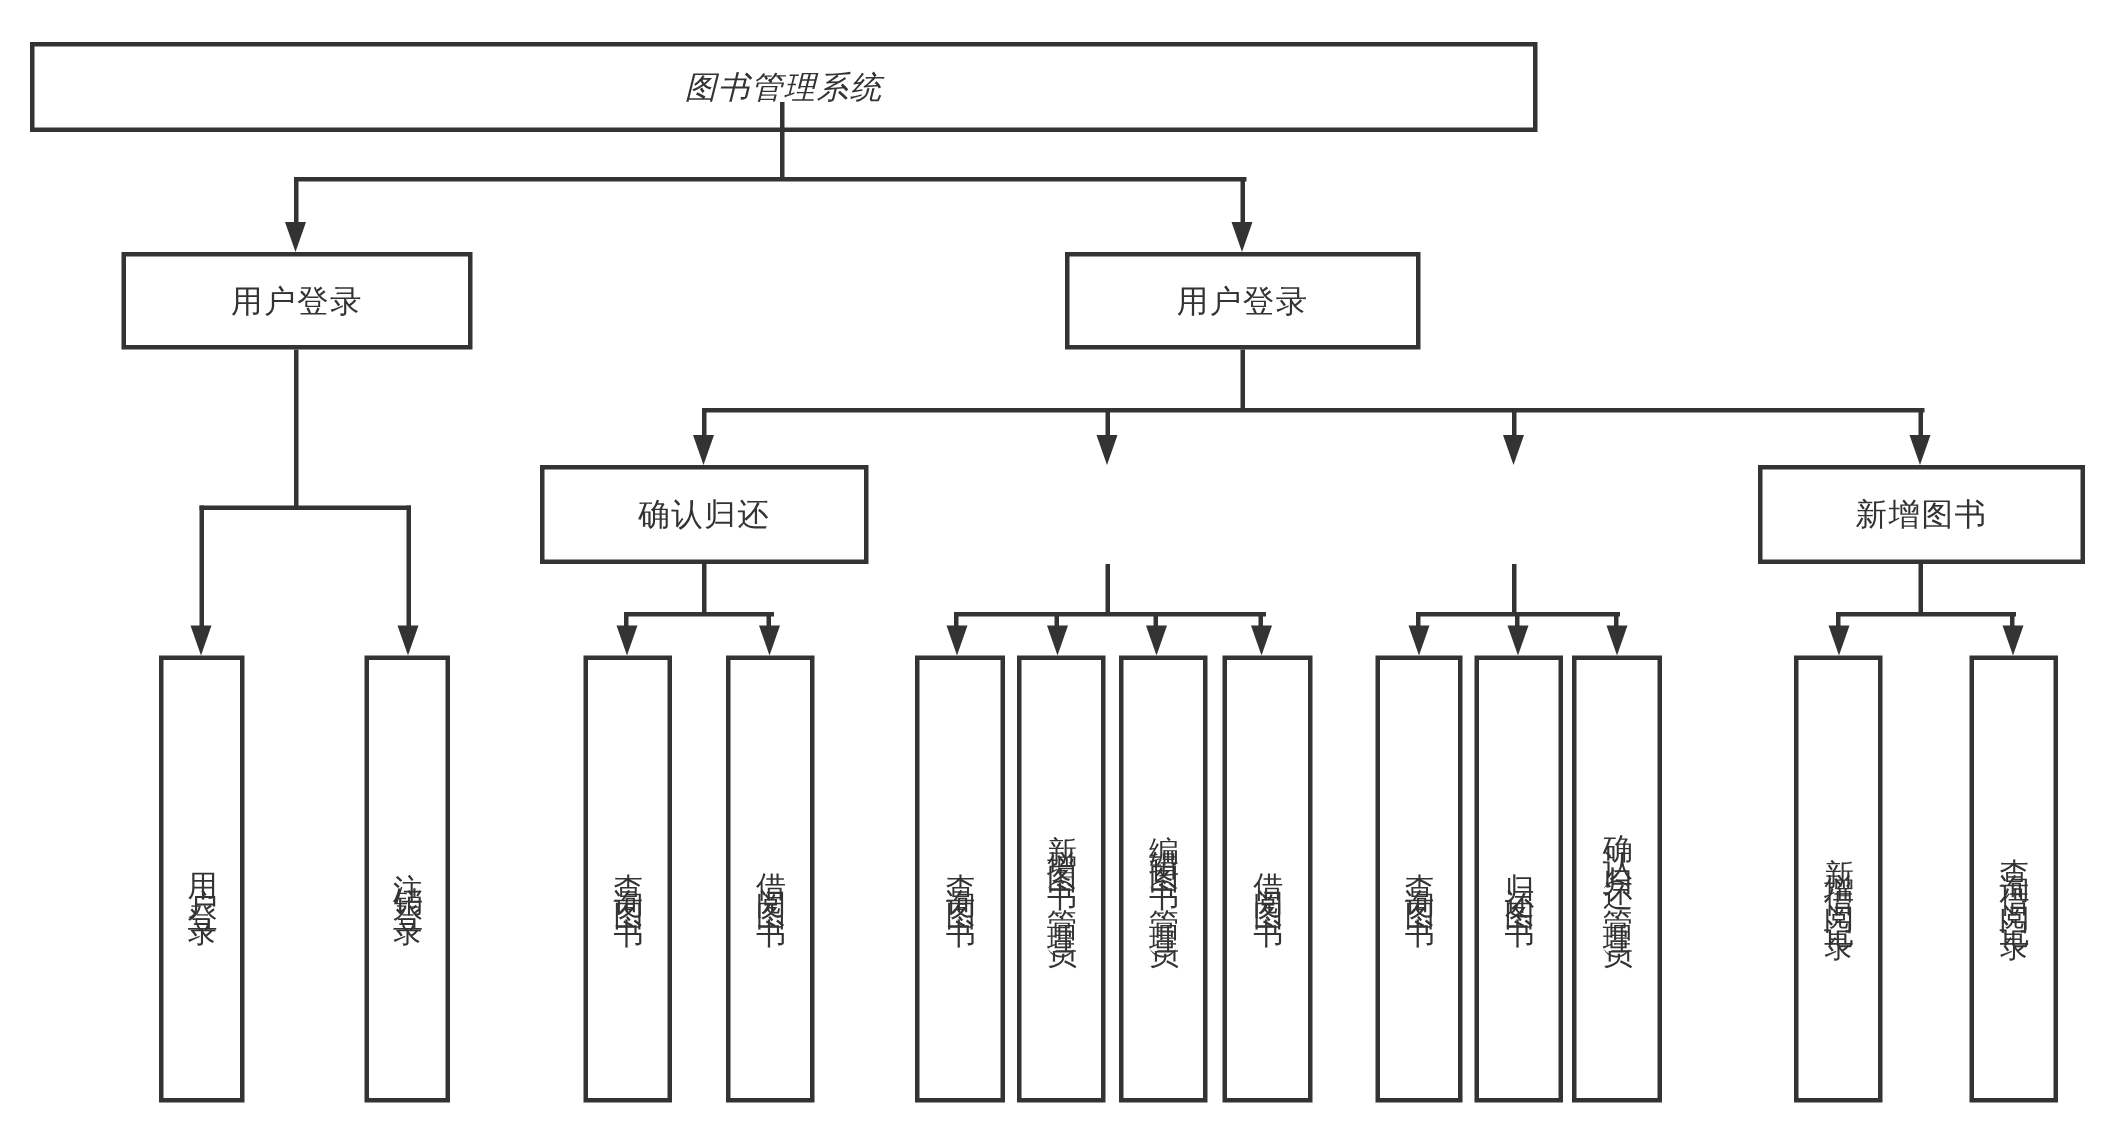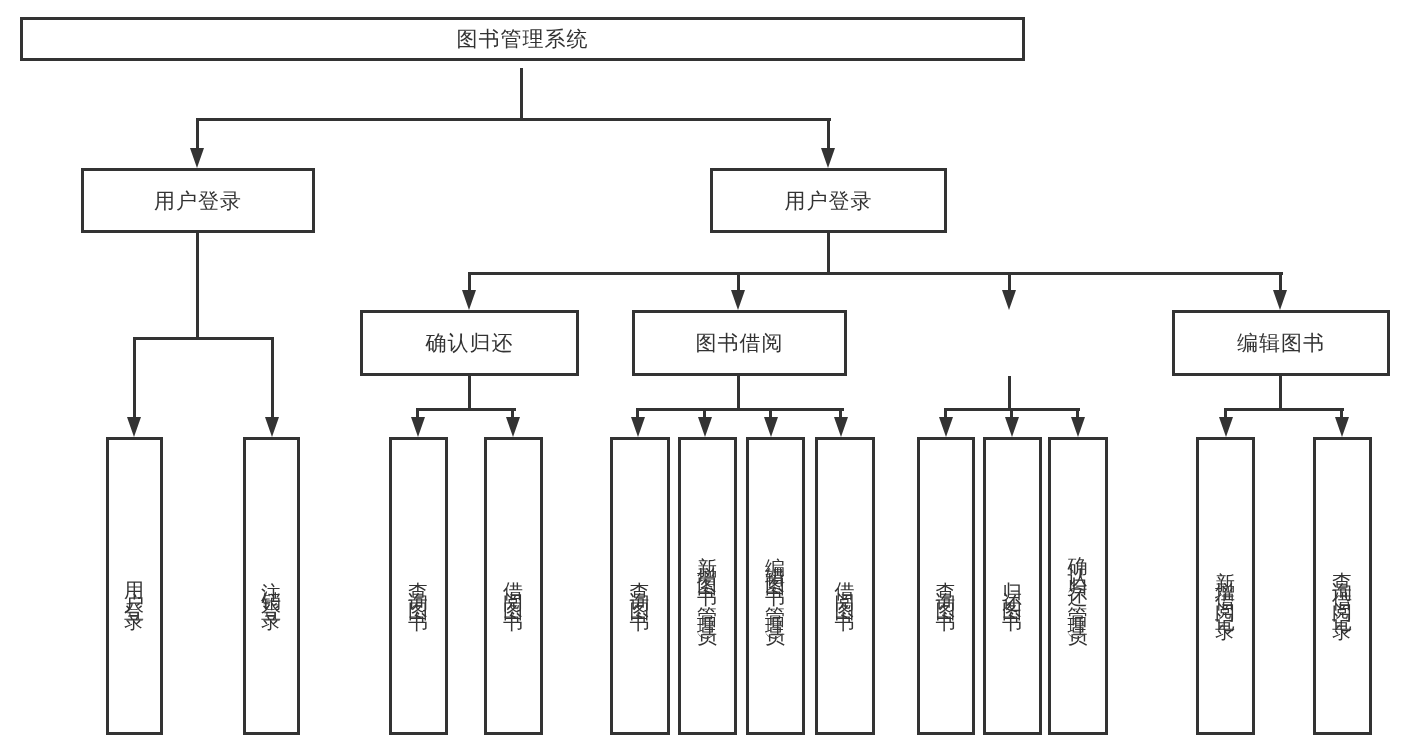--- a/index.html
+++ b/index.html
@@ -32,21 +32,21 @@
     position:absolute; left:1185px; top:714px; width:215px;
     font-size:17px; color:#c4c6ca; letter-spacing:0.5px;
     mix-blend-mode:multiply; text-align:right; white-space:nowrap;
   }
 </style>
 </head>
 <body>
 
 <div class="canvas">
 
-  <div class="hbox" style="left:20px; top:17px; width:1005px; height:44px;">
+  <div class="hbox" style="left:20px; top:28px; width:1005px; height:60px;font-style:italic;">
     <span>图书管理系统</span>
   </div>
 
   <div class="line" style="left:520px; top:68px; width:3px; height:52px;"></div>
   <div class="line" style="left:196px; top:118px; width:635px; height:3px;"></div>
   <div class="line" style="left:196px; top:118px; width:3px; height:34px;"></div>
   <div class="arrow" style="left:190px; top:148px;"></div>
   <div class="line" style="left:827px; top:118px; width:3px; height:34px;"></div>
   <div class="arrow" style="left:821px; top:148px;"></div>
 
@@ -71,25 +71,22 @@
   <div class="line" style="left:737px; top:272px; width:3px; height:22px;"></div>
   <div class="arrow" style="left:731px; top:290px;"></div>
   <div class="line" style="left:1008px; top:272px; width:3px; height:22px;"></div>
   <div class="arrow" style="left:1002px; top:290px;"></div>
   <div class="line" style="left:1279px; top:272px; width:3px; height:22px;"></div>
   <div class="arrow" style="left:1273px; top:290px;"></div>
 
   <div class="hbox" style="left:360px; top:310px; width:219px; height:66px;">
     <span>确认归还</span>
   </div>
-  <div class="hbox" style="left:632px; top:310px; width:215px; height:66px;">
-    <span>图书借阅</span>
-  </div>
   <div class="hbox" style="left:1172px; top:310px; width:218px; height:66px;">
-    <span>编辑图书</span>
+    <span>新增图书</span>
   </div>
 
   <div class="line" style="left:468px; top:376px; width:3px; height:34px;"></div>
   <div class="line" style="left:417px; top:408px; width:99px; height:3px;"></div>
   <div class="line" style="left:416px; top:408px; width:3px; height:12px;"></div>
   <div class="arrow" style="left:411px; top:417px;"></div>
   <div class="line" style="left:511px; top:408px; width:3px; height:12px;"></div>
   <div class="arrow" style="left:506px; top:417px;"></div>
 
   <div class="line" style="left:737px; top:376px; width:3px; height:34px;"></div>

